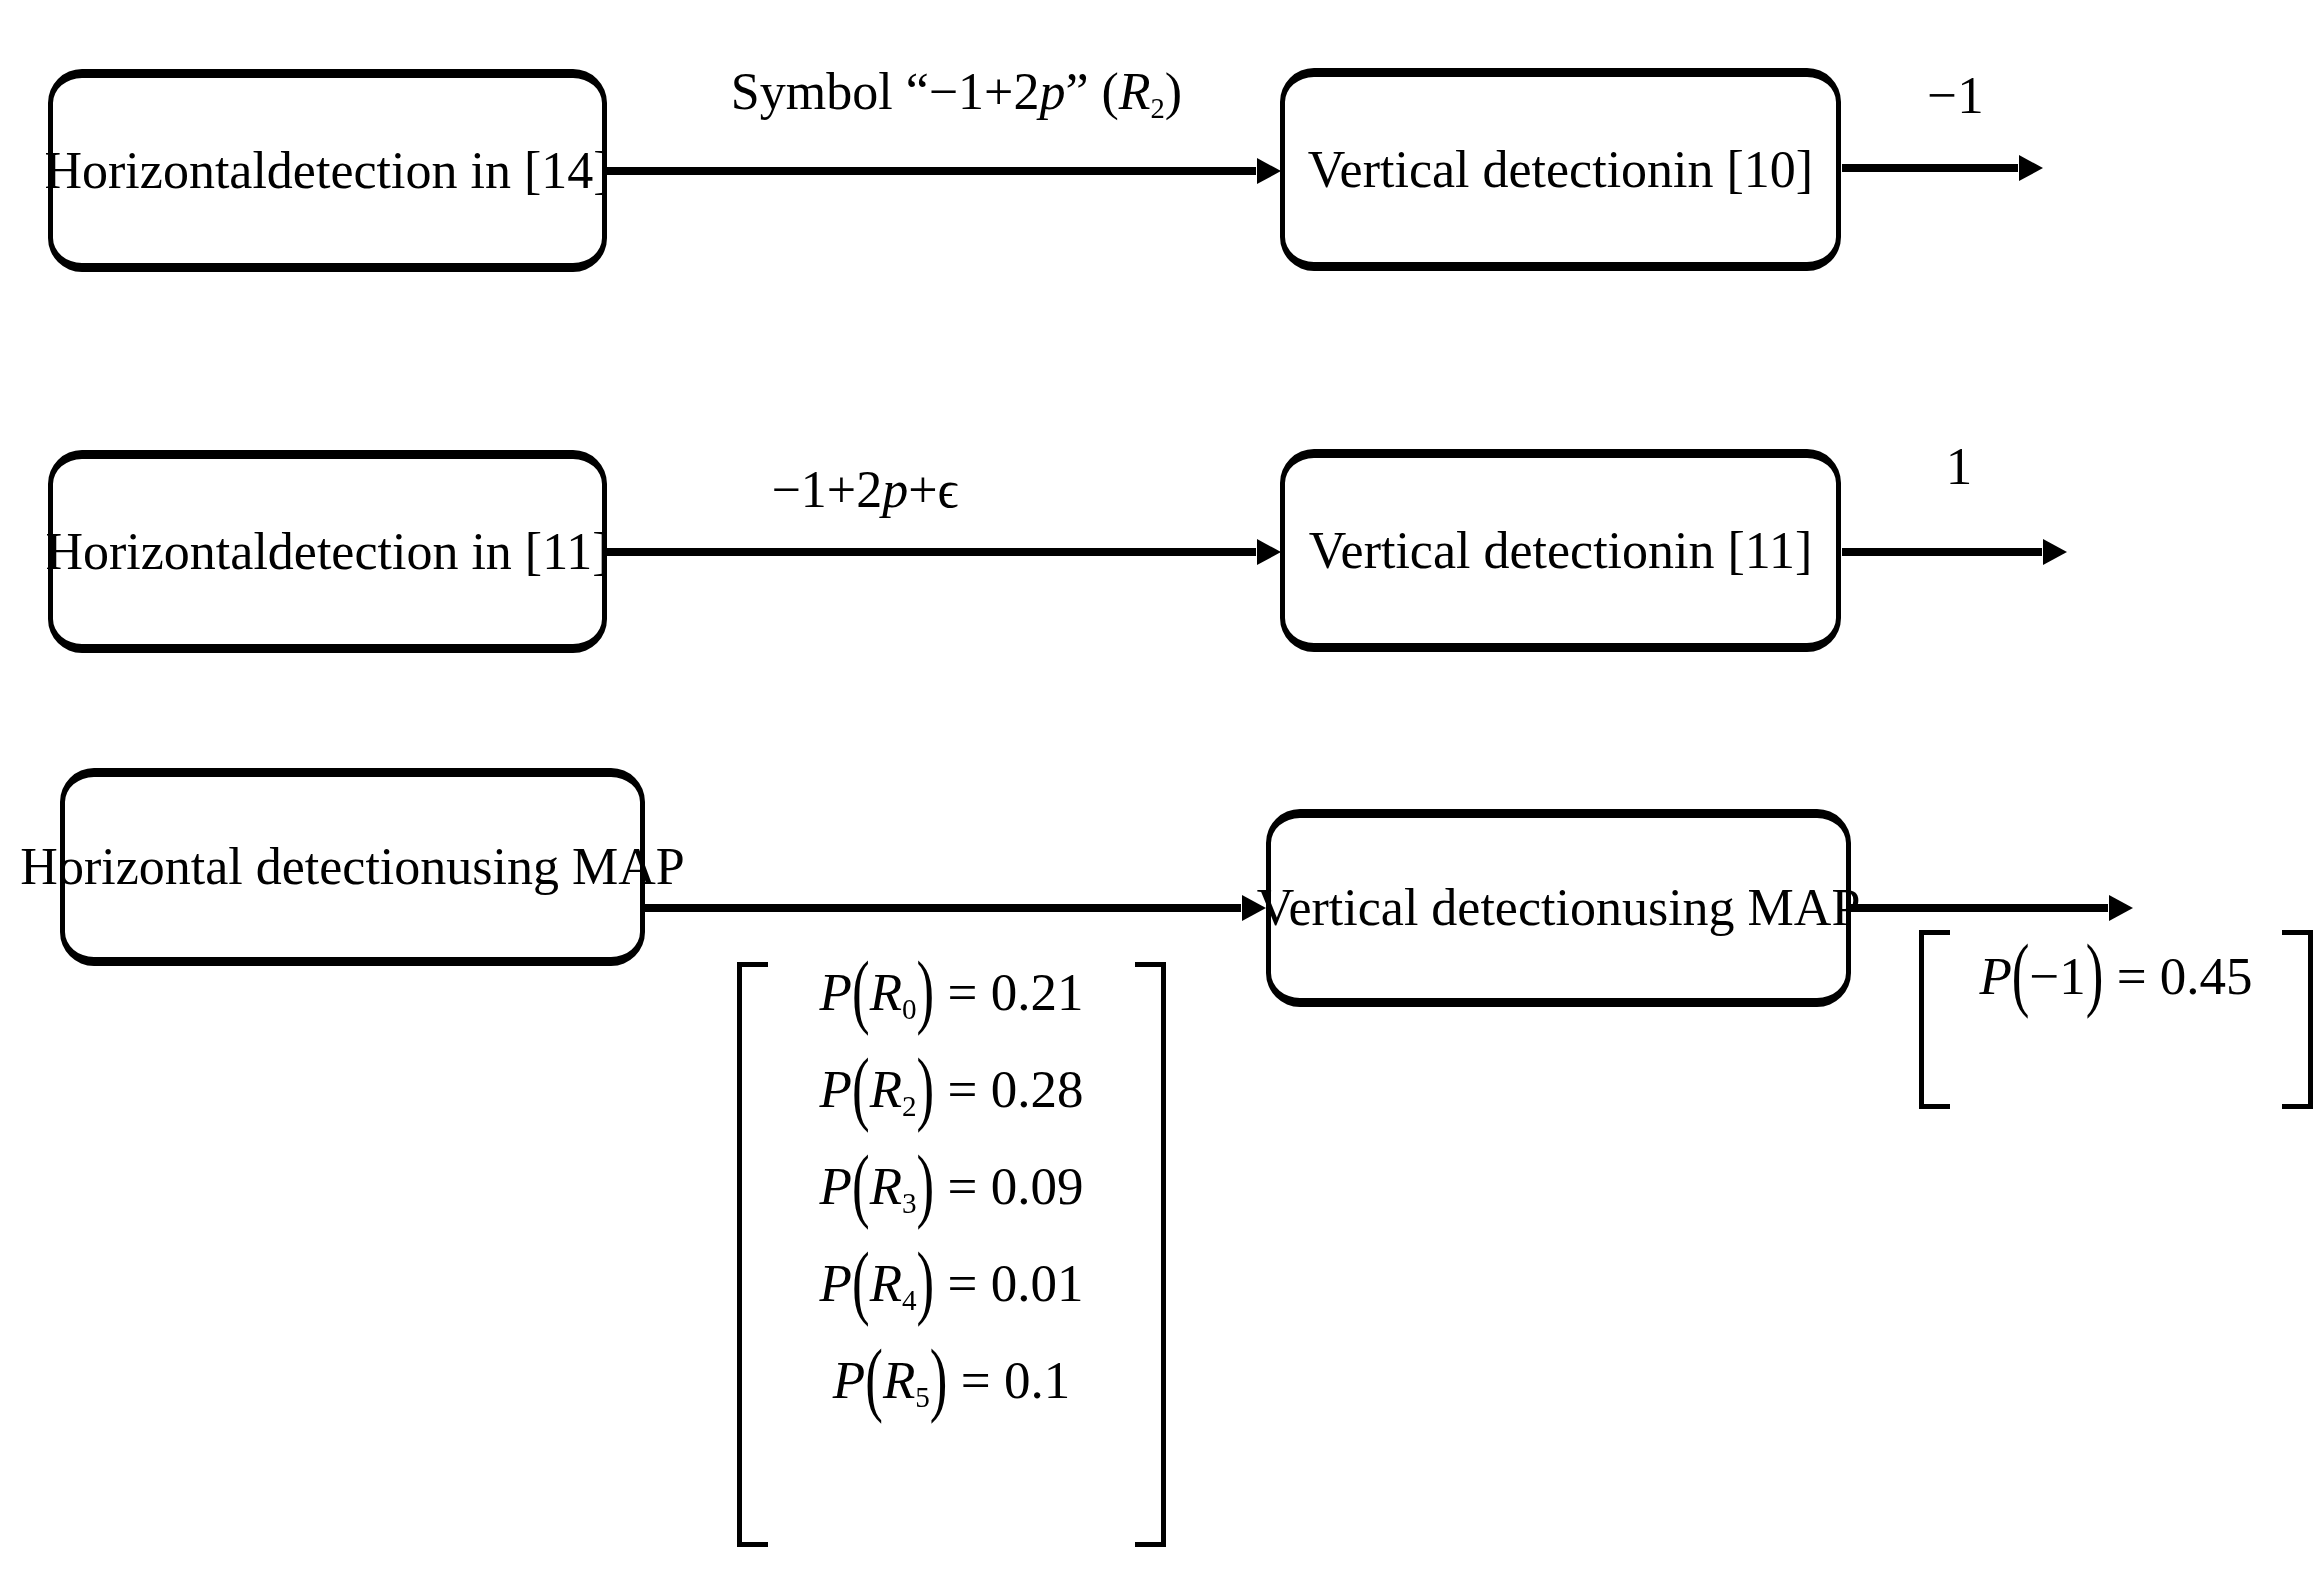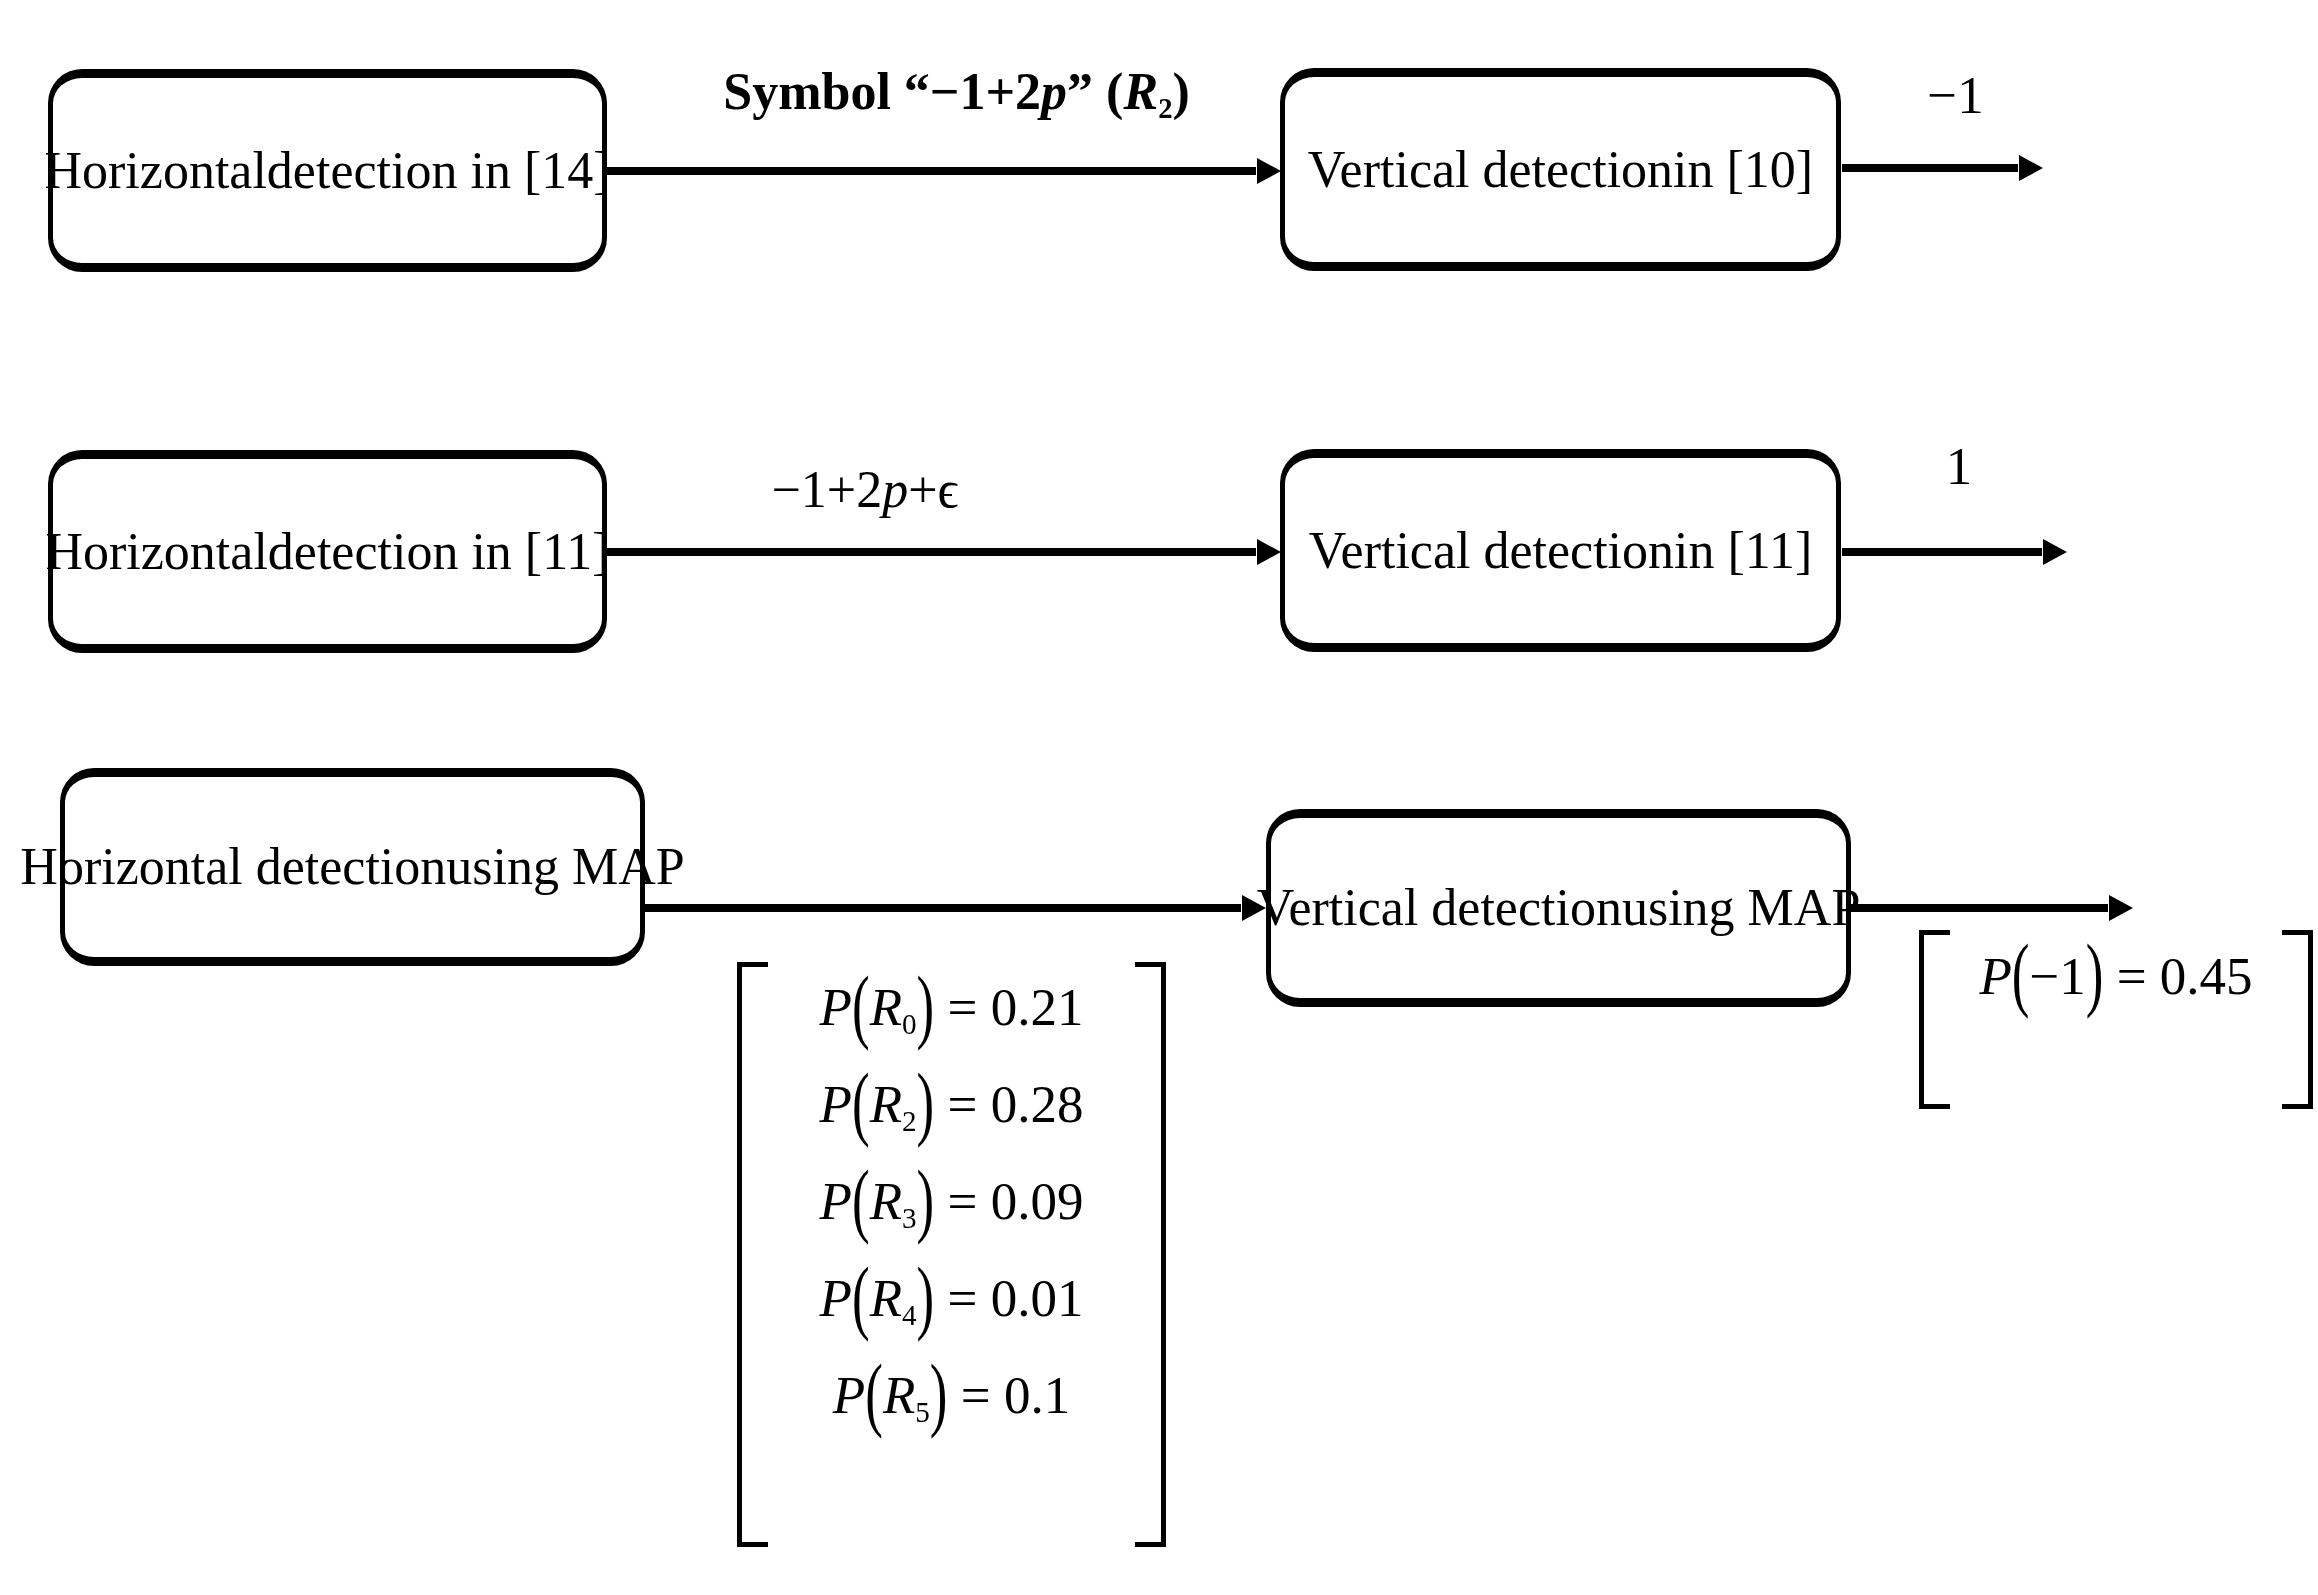--- a/index.html
+++ b/index.html
@@ -36,34 +36,34 @@
 
   
   .label { position: absolute; text-align: center; font-size: 52px; line-height: 1.15; white-space: nowrap; }
 
   
   .matrix { position: absolute; }
   .bk { position: absolute; top: 0; bottom: 0; width: 31px; }
   .bk-l { left: 0;  border-left: 5.6px solid #000; border-top: 5.6px solid #000; border-bottom: 5.6px solid #000; }
   .bk-r { right: 0; border-right: 5.6px solid #000; border-top: 5.6px solid #000; border-bottom: 5.6px solid #000; }
   .mrow { text-align: center; font-size: 53px; white-space: nowrap; }
-  .m1 .mrow { height: 97px; line-height: 84px; }
+  .m1 .mrow { height: 97px; line-height: 54px; }
   .m2 .mrow { height: 85px; line-height: 85px; text-align: center; }
   .m1 .rows, .m2 .rows { position: absolute; left: 31px; right: 31px; top: 0; bottom: 0; }
   .m1 .rows { padding-top: 2.8px; }
   .m2 .rows { padding-top: 4.2px; }
 
   
   .seg-i   { font-style: italic; }
   .seg-sub { font-size: 0.55em; vertical-align: -0.32em; }
   .seg-bp  { display: inline-block; transform: scaleY(1.55); transform-origin: 50% 55%; }
 
   
   .pos-r1-lb { left: 48px;   top: 69px;  width: 559px; height: 203px; }
-  .pos-r1-al { left: 619px;  top: 62px;  width: 675px; font-weight: bold; }
+  .pos-r1-al { left: 619px;  top: 62px;  width: 675px; }
   .pos-r1-a1 { left: 607px;  top: 167px; width: 649px; }
   .pos-r1-rb { left: 1280px; top: 68px;  width: 561px; height: 203px; }
   .pos-r1-ol { left: 1892px; top: 65px;  width: 127px; font-size: 53px; }
   .pos-r1-a2 { left: 1842px; top: 164px; width: 176px; }
 
   
   .pos-r2-lb { left: 48px;   top: 450px; width: 559px; height: 203px; }
   .pos-r2-al { left: 668px;  top: 460px; width: 394px; }
   .pos-r2-a1 { left: 607px;  top: 548px; width: 649px; }
   .pos-r2-rb { left: 1280px; top: 449px; width: 561px; height: 203px; }

